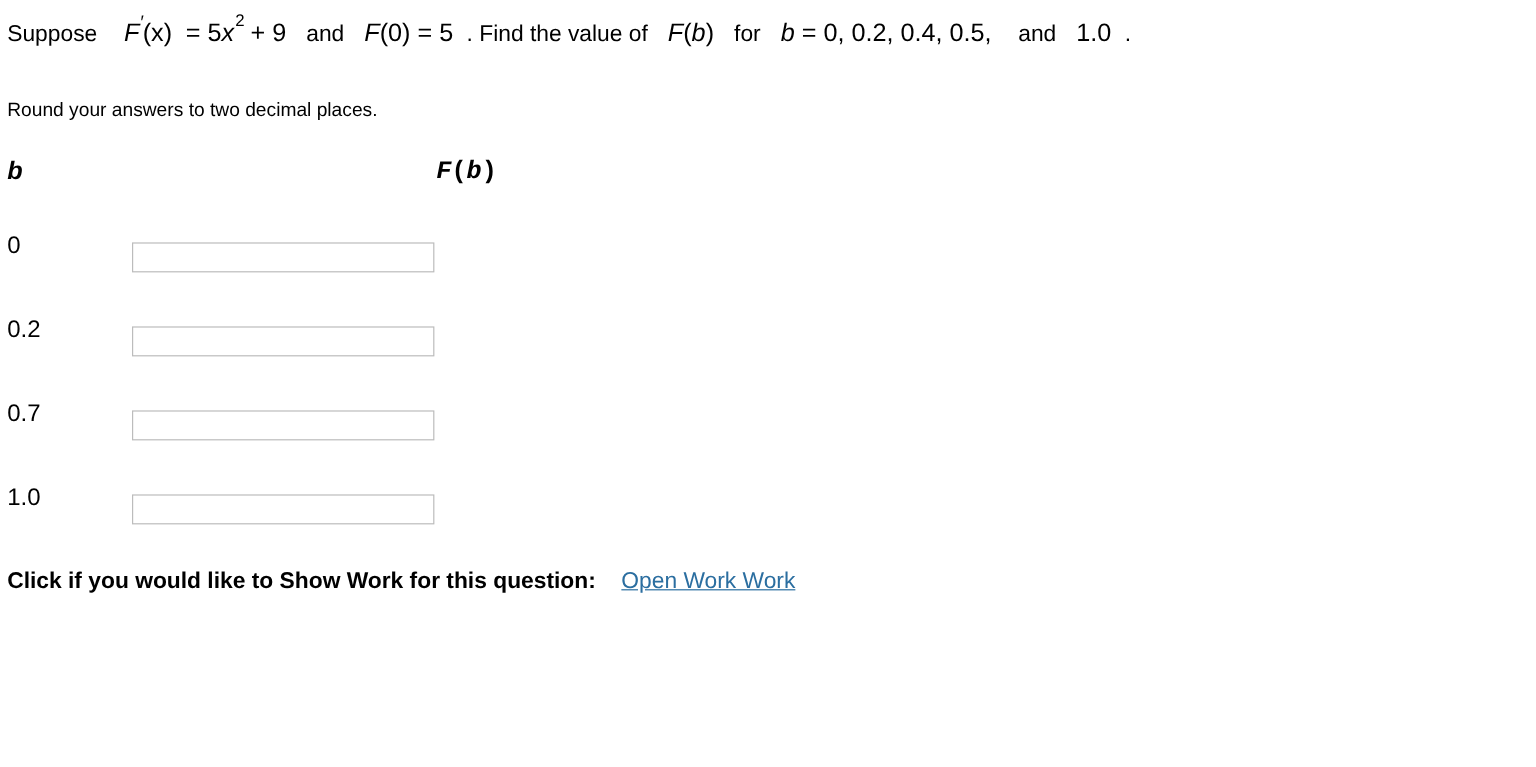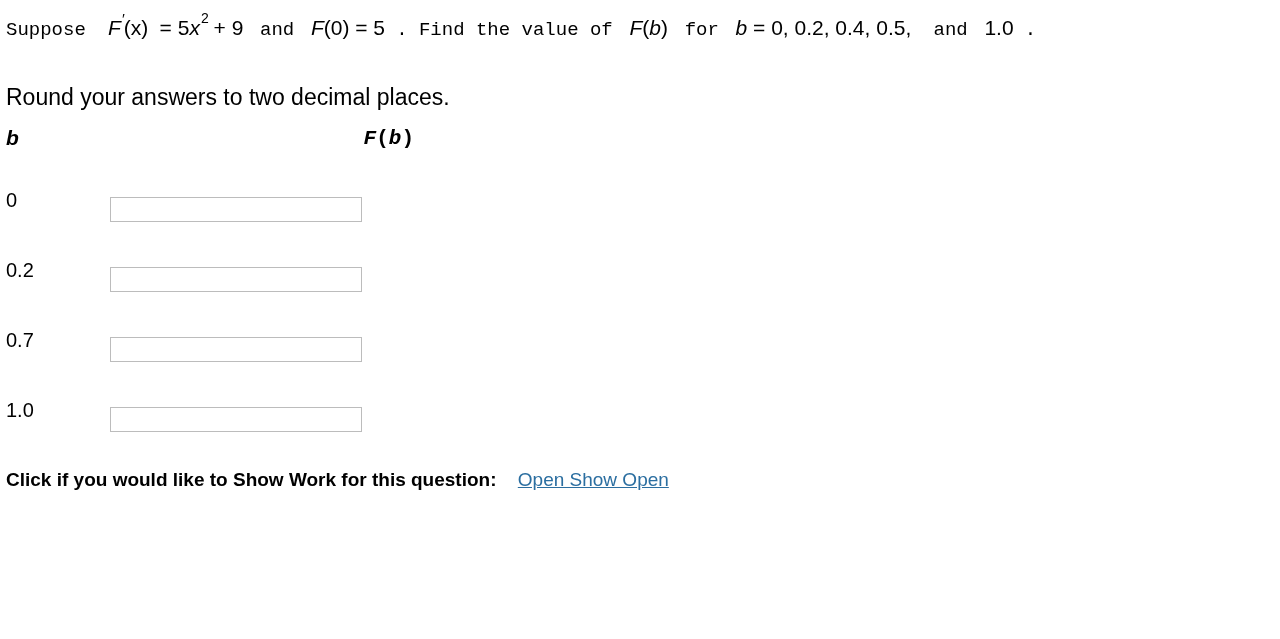--- a/index.html
+++ b/index.html
@@ -14,21 +14,20 @@
   .container {
     padding: 8px 6px 20px 6px;
   }
   .problem-line {
     line-height: 40px;
     margin-bottom: 34px;
     white-space: nowrap;
   }
   .problem-line .txt {
     font-size: 19px;
-    font-family: Liberation Mono, monospace;
   }
   .math {
     font-family: Verdana, Geneva, sans-serif;
     font-style: italic;
     font-size: 21px;
     position: relative;
   }
   .math.upright {
     font-style: normal;
   }
@@ -44,21 +43,22 @@
     font-style: normal;
   }
   .sup2 {
     font-size: 14px;
     position: relative;
     top: -12px;
     left: 1px;
     font-style: normal;
   }
   .instr {
-    font-size: 23px;
+    font-size: 16px;
+    margin-bottom: 14px;
   }
   .table {
     border-collapse: collapse;
     width: 408px;
   }
   .table td, .table th {
     border: none;
     padding: 0;
     vertical-align: middle;
   }
@@ -177,16 +177,16 @@
       <td class="col-b">1.0</td>
       <td class="col-f">
         <input class="ans-input" type="text" value="" style="">
       </td>
     </tr>
   </tbody>
     </table>
 
   <div class="show-work-line">
     <span class="sw-label">Click if you would like to Show Work for this question:</span>
-    <span class="sw-link">Open Show Open</span>
+    <span class="sw-link">Open Work Work</span>
   </div>
 
 </div>
 
 </body></html>

